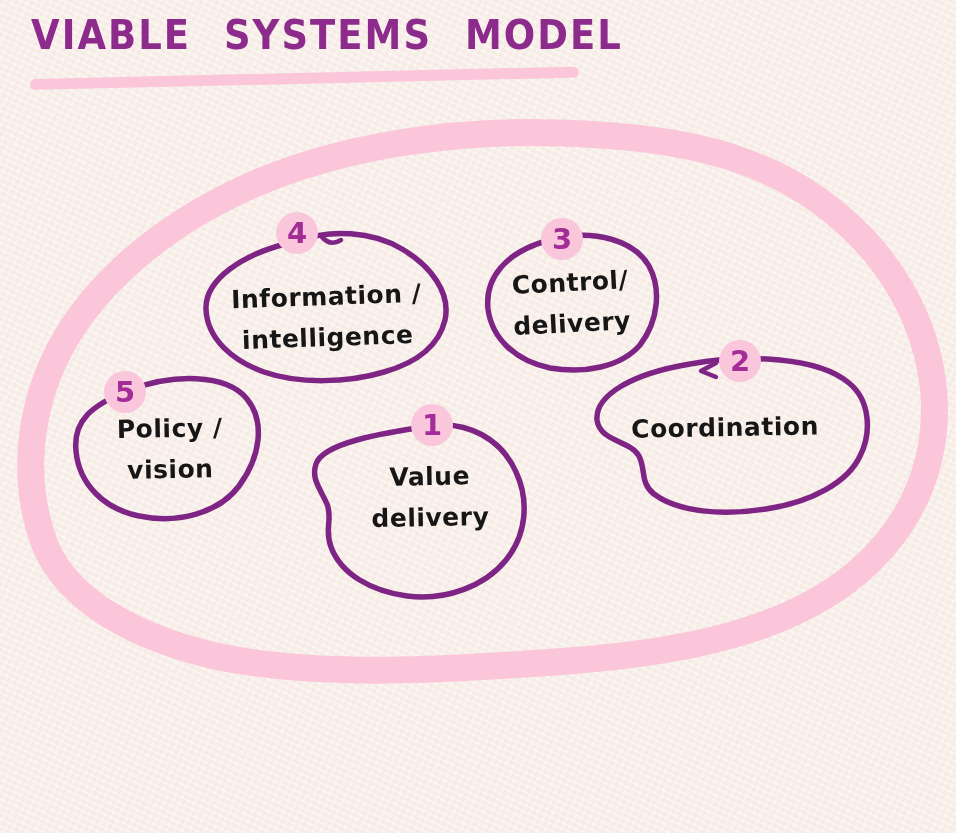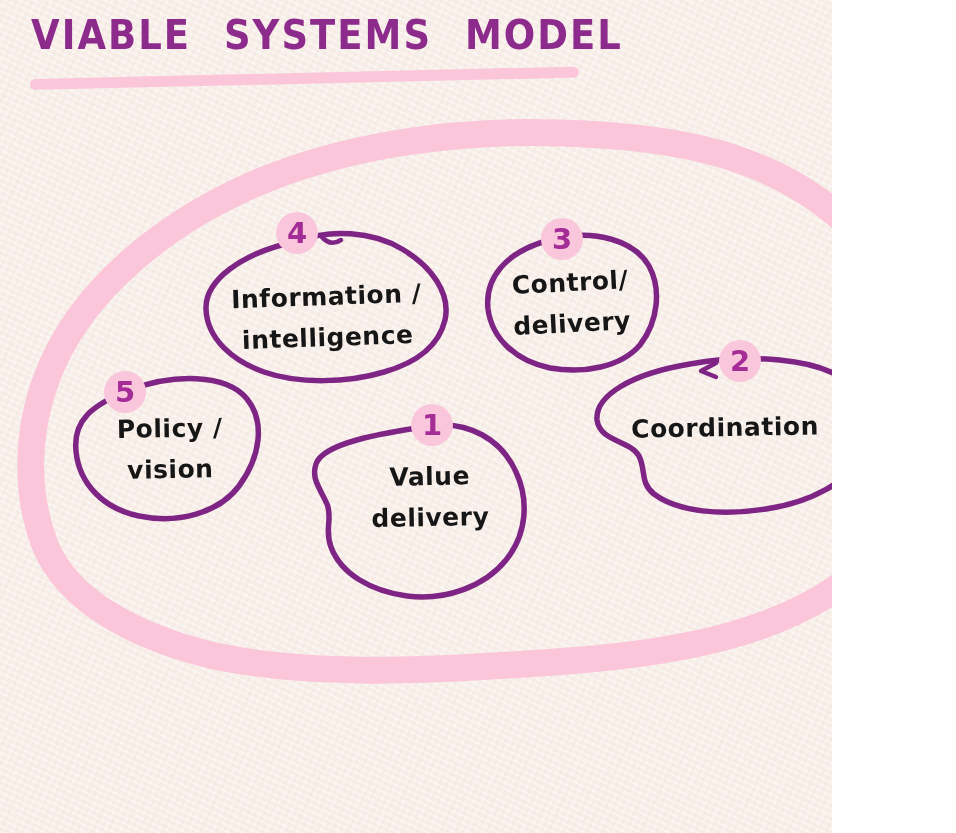--- a/index.html
+++ b/index.html
@@ -1,19 +1,19 @@
 <!DOCTYPE html>
 <html><head>
 <meta charset="utf-8">
 <style>
   html,body{margin:0;padding:0;}
   body{width:956px;height:833px;overflow:hidden;font-family:"DejaVu Sans",sans-serif;}
 
   .stage{
-    position:relative;width:832px;height:833px;overflow:hidden;
+    position:relative;width:956px;height:833px;overflow:hidden;
     background:
       repeating-linear-gradient(115deg, rgba(196,160,150,.05) 0 3px, rgba(255,255,255,0) 3px 7px),
       repeating-linear-gradient(25deg, rgba(255,255,255,.45) 0 2px, rgba(0,0,0,0) 2px 6px),
       #f8efe9;
   }
 
   .title{
     position:absolute;left:31px;top:12px;margin:0;
     font-size:37px;font-weight:bold;color:#8d2b8d;
     letter-spacing:2px;word-spacing:18px;

